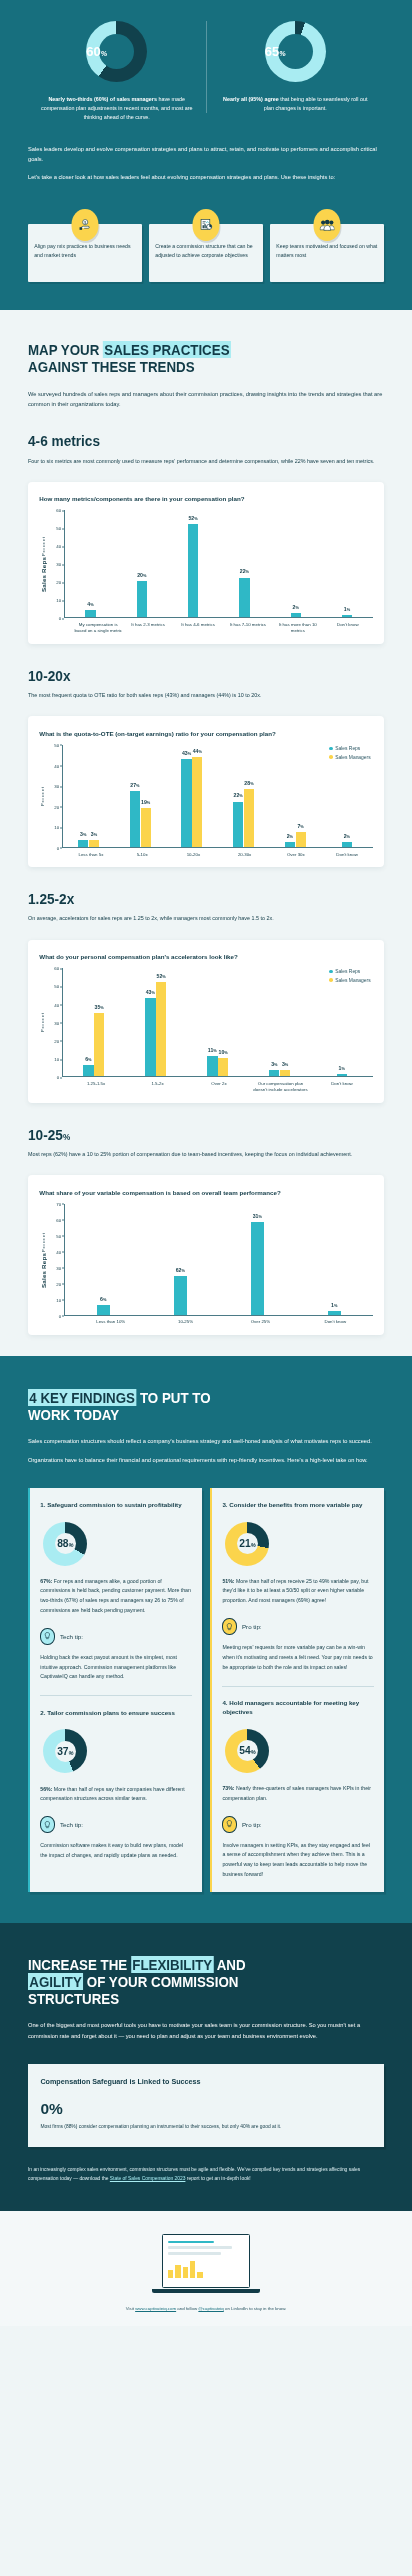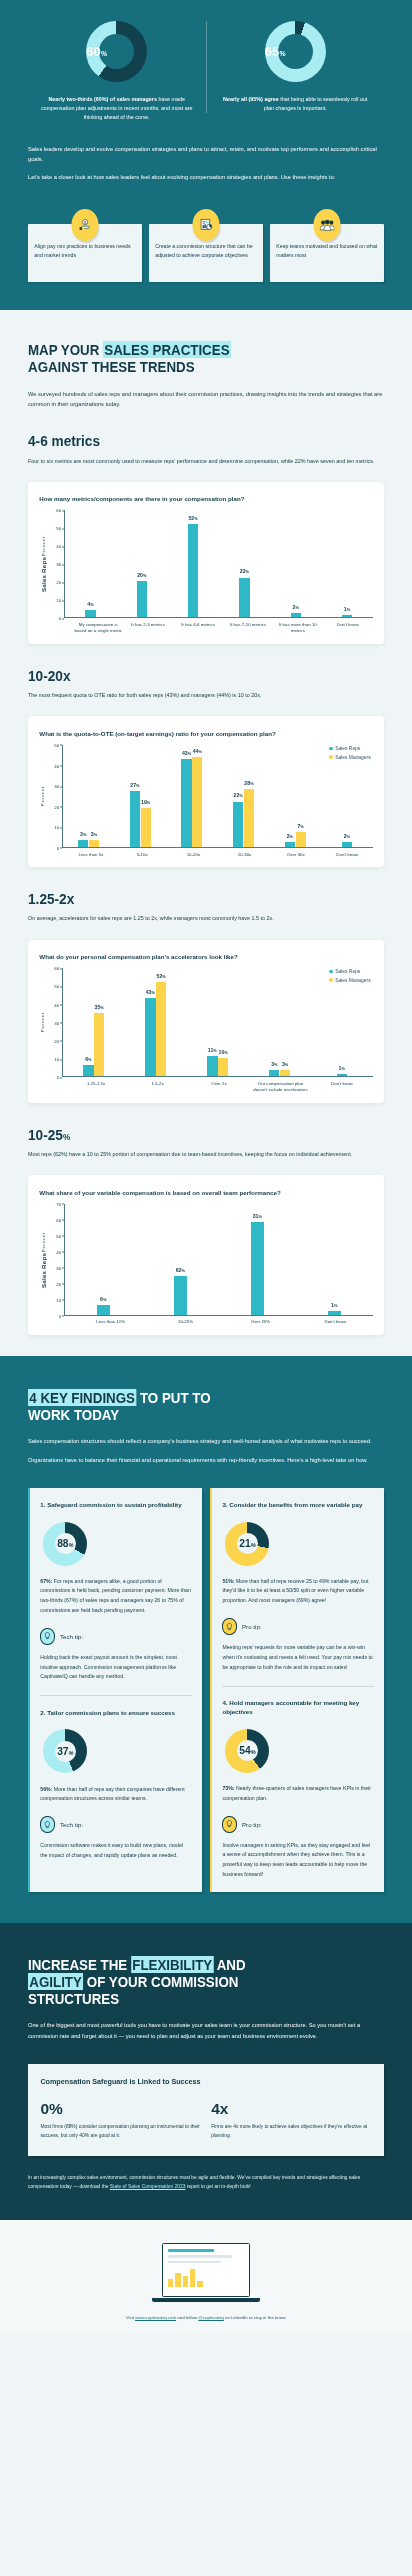--- a/index.html
+++ b/index.html
@@ -761,24 +761,20 @@
     </h2>
     <p class="lead">One of the biggest and most powerful tools you have to motivate your sales team is your commission structure. So you mustn't set a commission rate and forget about it — you need to plan and adjust as your team and business environment evolve.</p>
 
     <div class="linkbox">
       <h4>Compensation Safeguard is Linked to Success</h4>
       <div class="lrow">
         <div class="lcell">
           <div class="lnum">0%</div>
           <div class="ltxt">Most firms (88%) consider compensation planning an instrumental to their success, but only 40% are good at it.</div>
         </div>
-        <div class="lcell">
-          <div class="lnum">4x</div>
-          <div class="ltxt">Firms are 4x more likely to achieve sales objectives if they're effective at planning.</div>
-        </div>
       </div>
     </div>
 
     <p class="foot-note">
       <span>In an increasingly complex sales environment, commission structures must be agile and flexible. We've compiled key trends and strategies affecting sales compensation today — download the </span><a href="#">State of Sales Compensation 2023</a><span> report to get an in-depth look!</span>
     </p>
   </section>
 
   <section class="footer">
     <div class="fimg">

